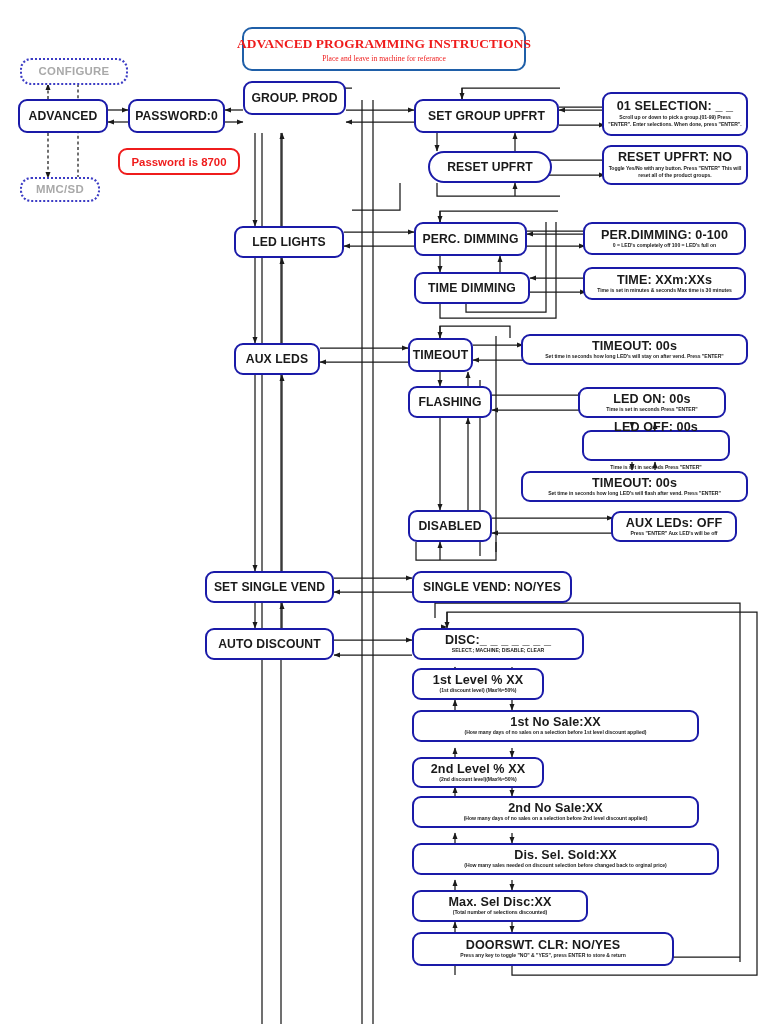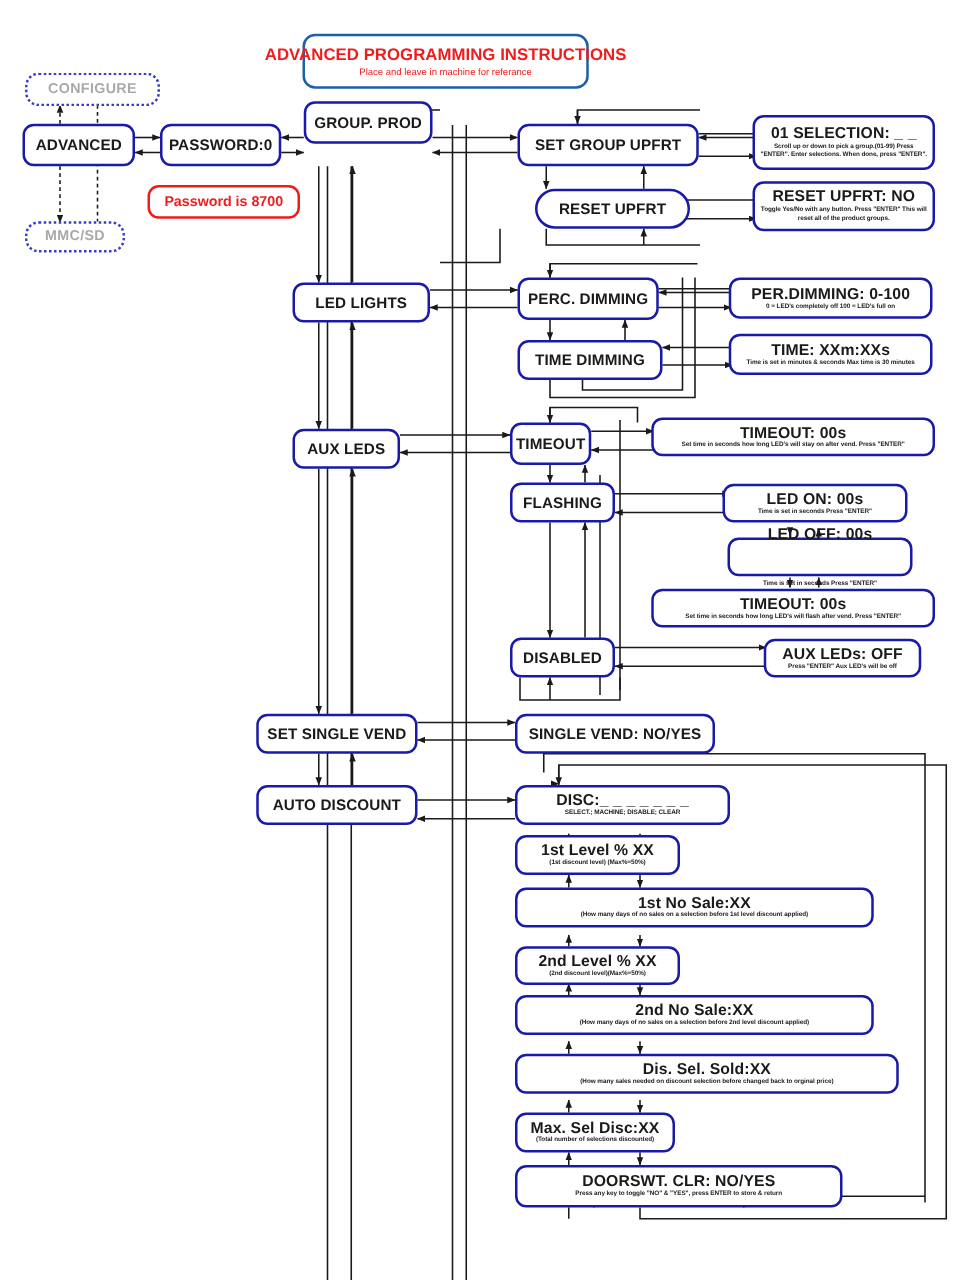--- a/index.html
+++ b/index.html
@@ -271,21 +271,21 @@
       <path d="M595,966 L595,957"></path>
       <path d="M595,957 L595,957"></path>
       <path d="M740,962 L740,603 L435,603 L435,618"></path>
 
       <path d="M447,612 L447,628" marker-end="url(#ah)"></path>
       <path d="M475,966 L475,957 L740,957"></path>
 
     </g>
   </svg>
 
-  <div class="title" style="left:242px;top:27px;width:229px;height:44px;">
+  <div class="title" style="left:242px;top:27px;width:284px;height:44px;font-family:Liberation Serif, serif;">
     <div class="tl1">ADVANCED PROGRAMMING INSTRUCTIONS</div>
     <div class="tl2">Place and leave in machine for referance</div>
   </div>
 
   <div class="node ghost" style="left:20px;top:58px;width:108px;height:27px;">
     <div class="t1">CONFIGURE</div>
   </div>
 
   <div class="node ghost" style="left:20px;top:177px;width:80px;height:25px;">
     <div class="t1">MMC/SD</div>
@@ -423,21 +423,21 @@
   <div class="node descnode" style="left:412px;top:796px;width:287px;height:32px;">
     <div class="t1">2nd No Sale:XX</div>
     <div class="t2">(How many days of no sales on a selection before 2nd level discount applied)</div>
   </div>
 
   <div class="node descnode" style="left:412px;top:843px;width:307px;height:32px;">
     <div class="t1">Dis. Sel. Sold:XX</div>
     <div class="t2">(How many sales needed on discount selection before changed back to orginal price)</div>
   </div>
 
-  <div class="node descnode" style="left:412px;top:890px;width:128px;height:32px;">
+  <div class="node descnode" style="left:412px;top:890px;width:176px;height:32px;">
     <div class="t1">Max. Sel Disc:XX</div>
     <div class="t2">(Total number of selections discounted)</div>
   </div>
 
   <div class="node descnode" style="left:412px;top:932px;width:262px;height:34px;">
     <div class="t1">DOORSWT. CLR: NO/YES</div>
     <div class="t2">Press any key to toggle "NO" &amp; "YES", press ENTER to store &amp; return</div>
   </div>
 
 </div>

